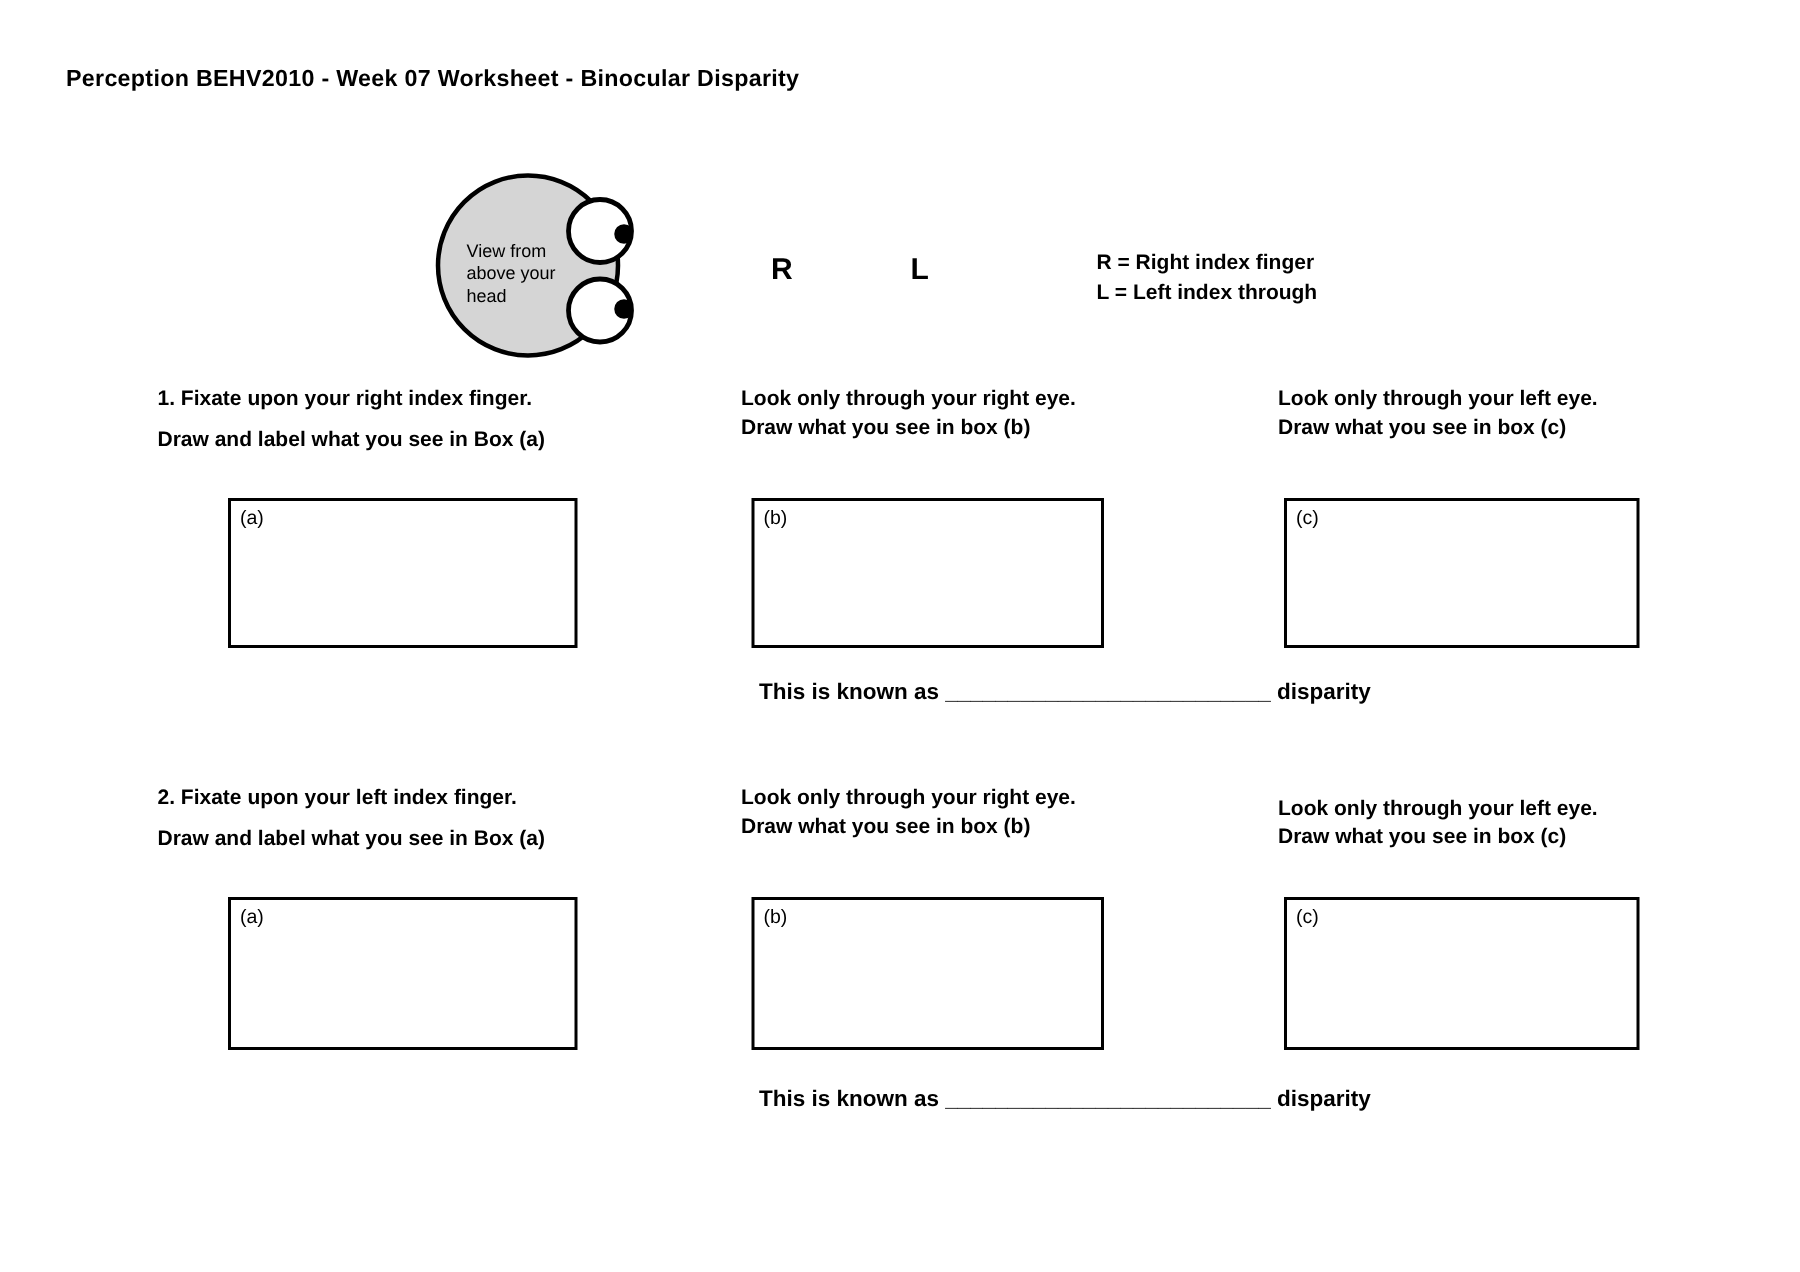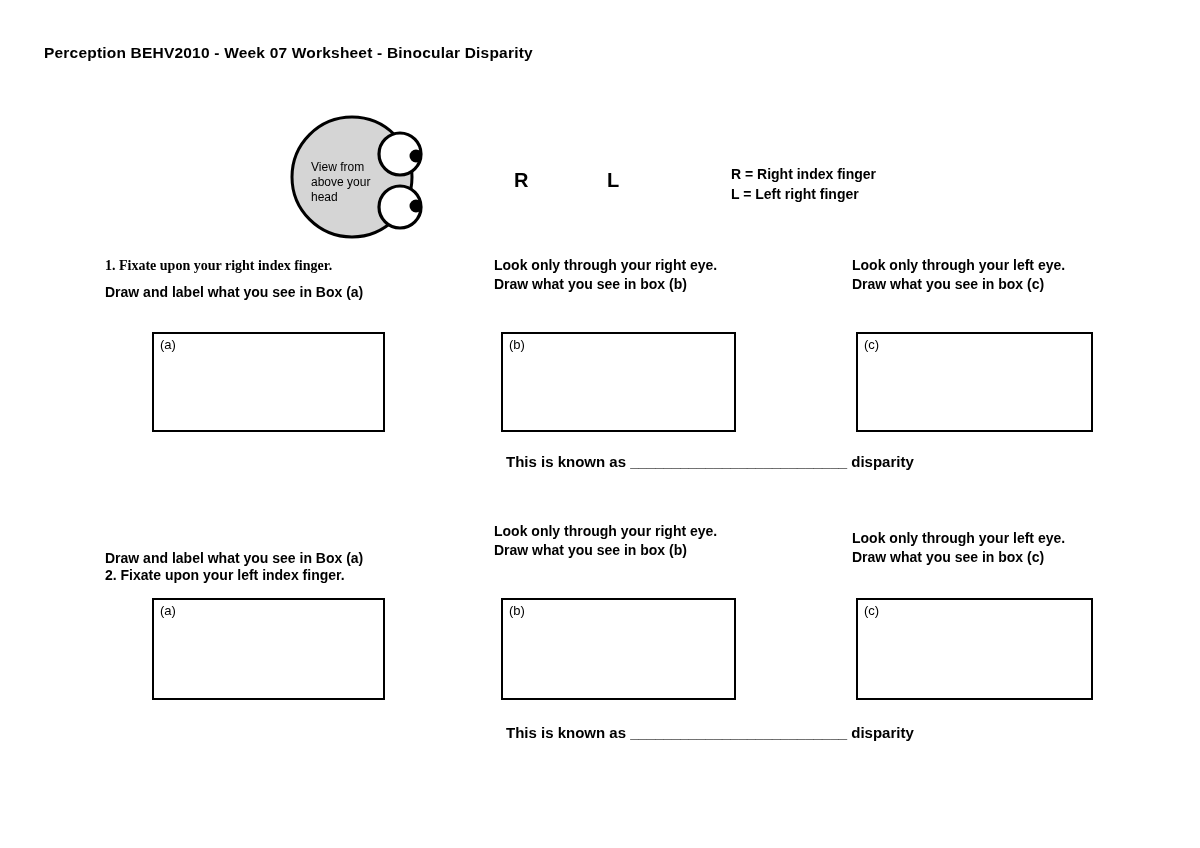--- a/index.html
+++ b/index.html
@@ -95,24 +95,24 @@
       <tspan x="28" y="74">above your</tspan>
       <tspan x="28" y="89">head</tspan>
     </text>
   </svg>
 
   <div class="abs finger-label" style="left:514px;">R</div>
   <div class="abs finger-label" style="left:607px;">L</div>
 
   <div class="abs legend">
     <div>R = Right index finger</div>
-    <div>L = Left right finger</div>
+    <div>L = Left index through</div>
   </div>
 
-  <div class="abs heading" style="left:105px; top:256px;font-family:Liberation Serif, serif;">1. Fixate upon your right index finger.</div>
+  <div class="abs heading" style="left:105px; top:256px;">1. Fixate upon your right index finger.</div>
   <div class="abs heading" style="left:105px; top:283px;">Draw and label what you see in Box (a)</div>
 
   <div class="abs heading" style="left:494px; top:256px;">
     <div>Look only through your right eye.</div>
     <div>Draw what you see in box (b)</div>
   </div>
 
   <div class="abs heading" style="left:852px; top:256px;">
     <div>Look only through your left eye.</div>
     <div>Draw what you see in box (c)</div>
@@ -125,21 +125,21 @@
     <span class="box-label">(b)</span>
   </div>
   <div class="abs draw-box" style="left:856px; top:332px; width:237px; height:100px;">
     <span class="box-label">(c)</span>
   </div>
 
   <div class="abs known-as" style="left:506px; top:453px;">
     <span>This is known as </span><span class="blank">__________________________</span><span> disparity</span>
   </div>
 
-  <div class="abs heading" style="left:105px; top:522px;margin-top:44px;">2. Fixate upon your left index finger.</div>
+  <div class="abs heading" style="left:105px; top:522px;">2. Fixate upon your left index finger.</div>
   <div class="abs heading" style="left:105px; top:549px;">Draw and label what you see in Box (a)</div>
 
   <div class="abs heading" style="left:494px; top:522px;">
     <div>Look only through your right eye.</div>
     <div>Draw what you see in box (b)</div>
   </div>
 
   <div class="abs heading" style="left:852px; top:529px;">
     <div>Look only through your left eye.</div>
     <div>Draw what you see in box (c)</div>

